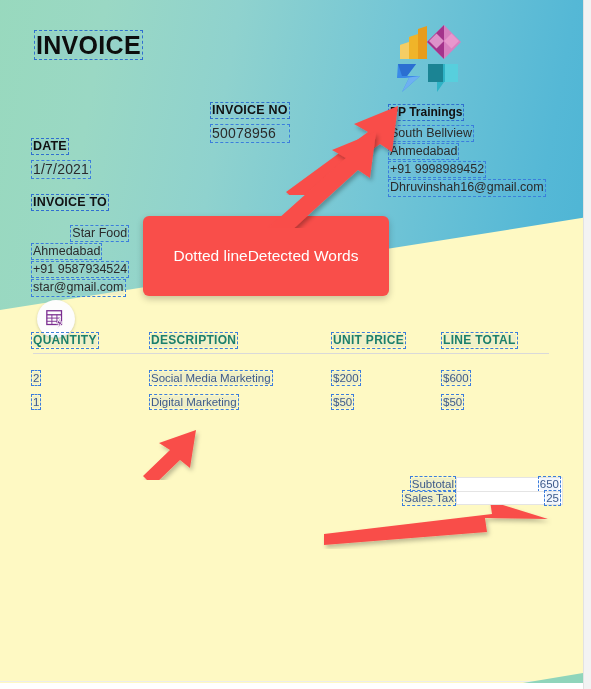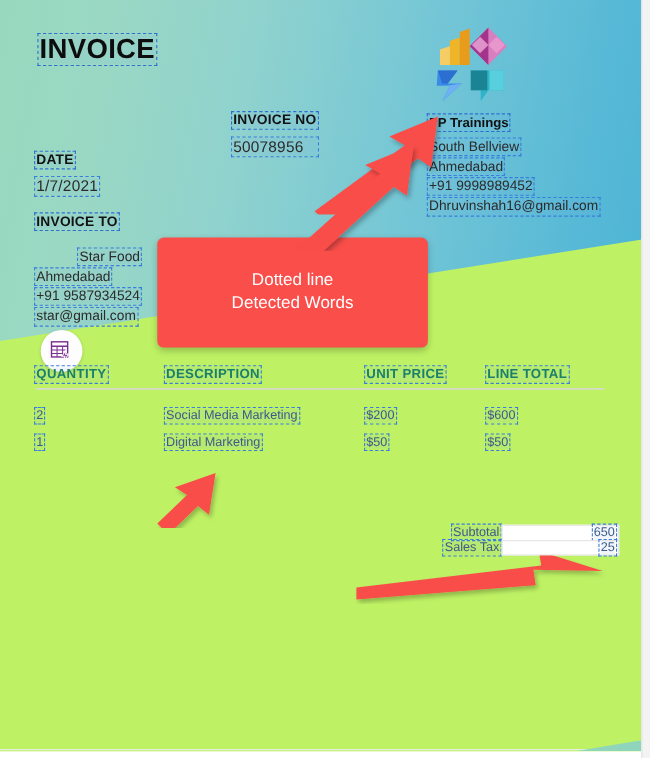--- a/index.html
+++ b/index.html
@@ -15,21 +15,21 @@
     font-family: "Liberation Sans", sans-serif;
     -webkit-font-smoothing: antialiased;
   }
 
   
   #doc-page {
     position: absolute;
     left: 0; top: 0;
     width: 583px;
     height: 683px;
-    background: #bef264;
+    background: #fef9c3;
     overflow: hidden;
   }
 
   
   #banner {
     position: absolute;
     left: -10px; top: -20px;
     width: 610px;
     height: 335px;
     background: linear-gradient(100deg, #98d9bd 0%, #9ad8c4 18%, #8fd2ce 38%, #74c6d6 62%, #55b8d6 88%, #4bb4d4 100%);
@@ -175,28 +175,28 @@
     padding-right: 3px;
     box-sizing: border-box;
     background: #fff;
   }
   #totals .row:last-child .tot-cell { border-bottom: 1px solid #e4e4e4; }
 
   
   #callout {
     position: absolute;
     left: 143px; top: 216px;
-    width: 246px; height: 100px;
+    width: 246px; height: 80px;
     background: #f94e4a;
     border-radius: 6px;
     box-shadow: 0 3px 7px rgba(0,0,0,.22);
     display: flex;
     align-items: center;
     justify-content: center;
-    flex-direction: column;
+    flex-direction: row;
     color: #ffffff;
     font-size: 15.5px;
     line-height: 1.35;
     text-align: center;
     z-index: 40;
   }
 
   
   .arrow-svg { position: absolute; z-index: 45; pointer-events: none; }
   #arrow-upper-right { left: 280px; top: 100px; }

